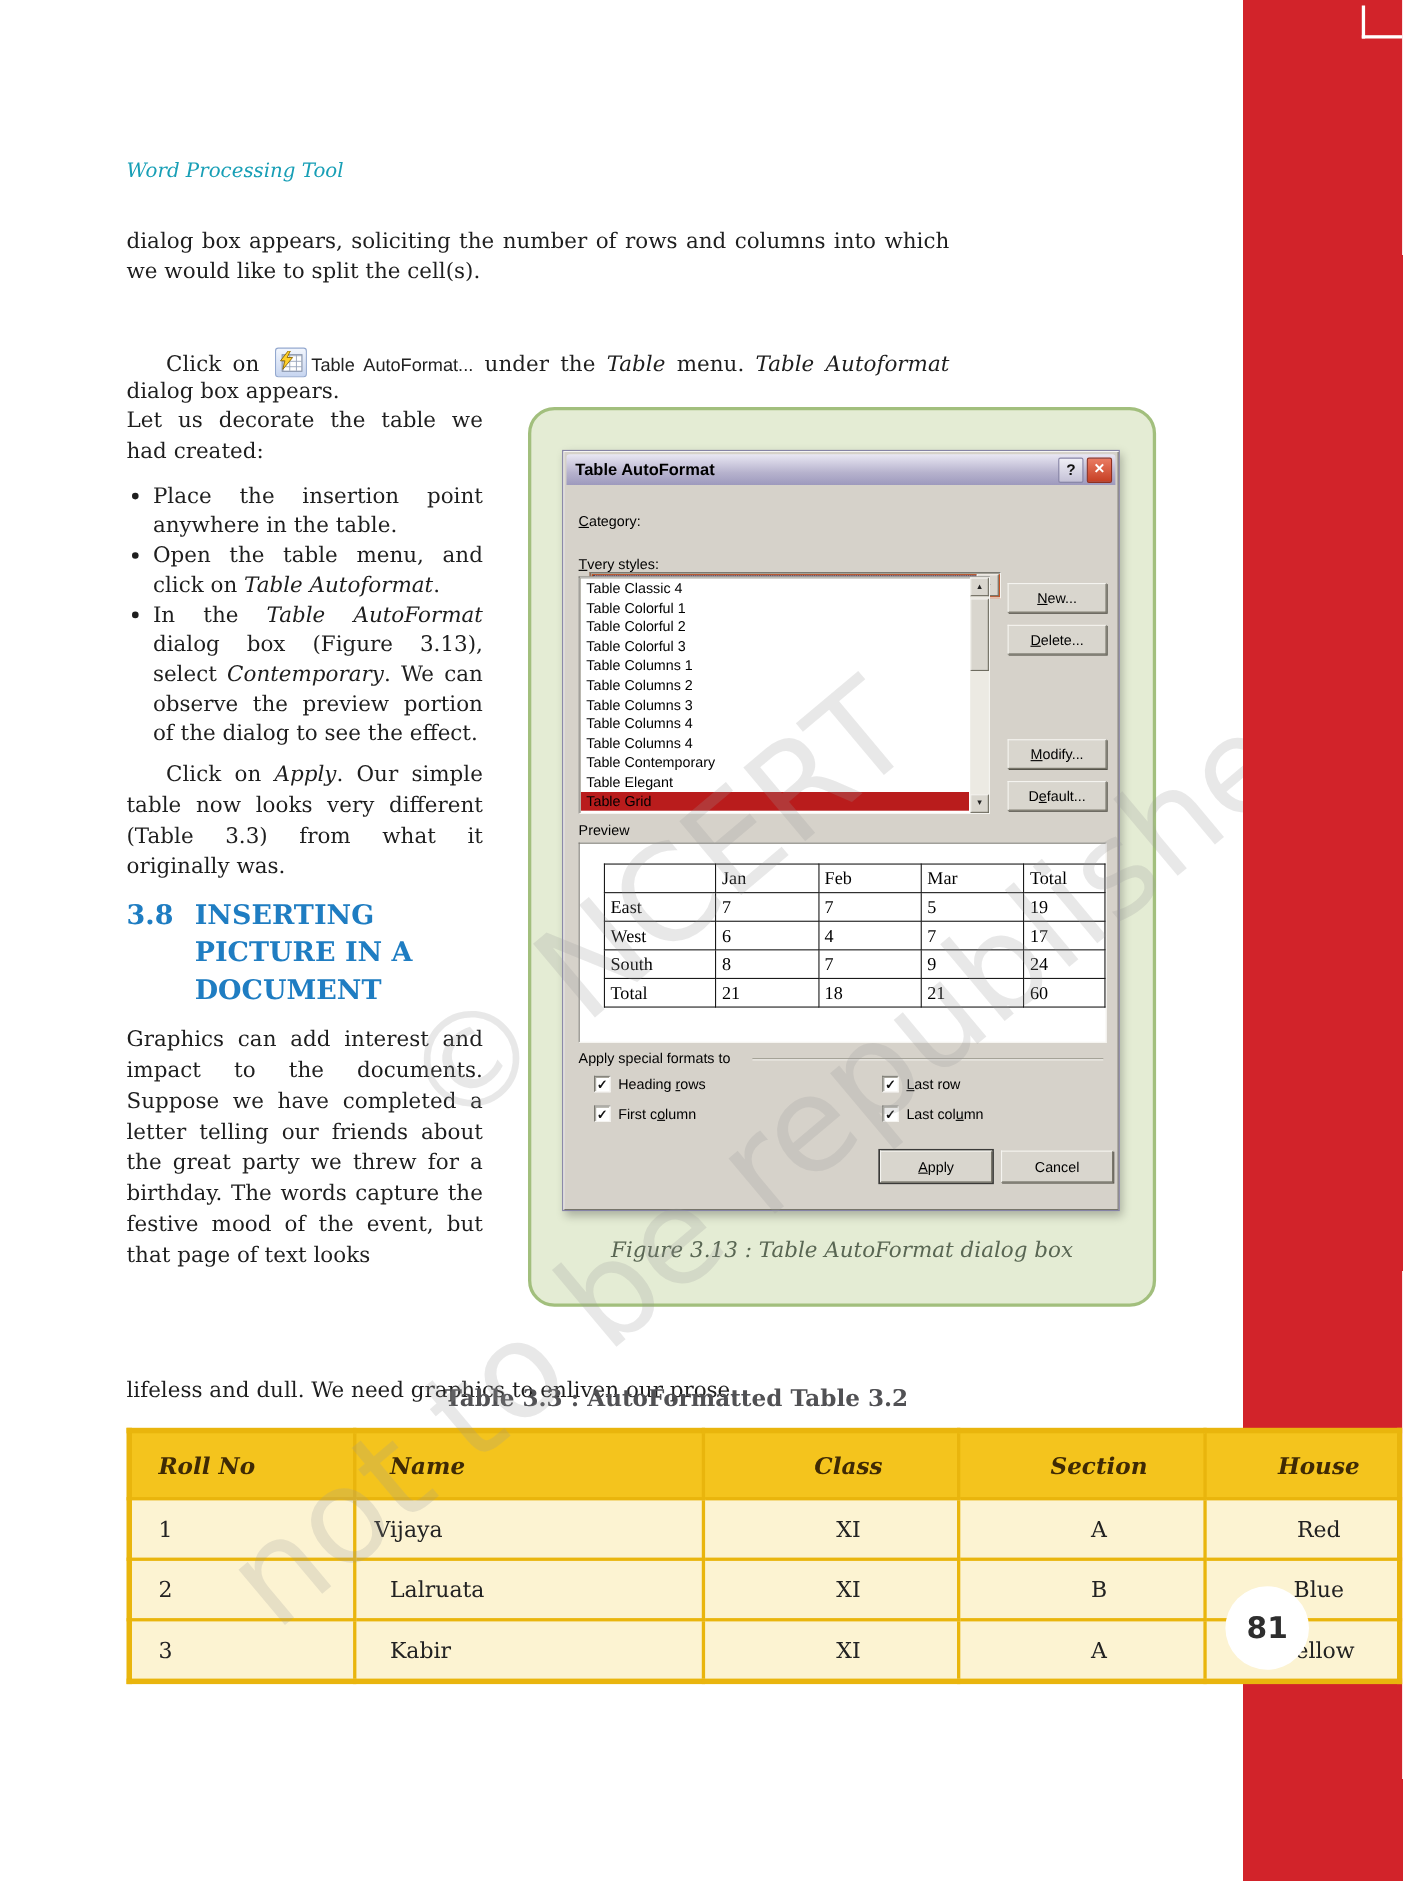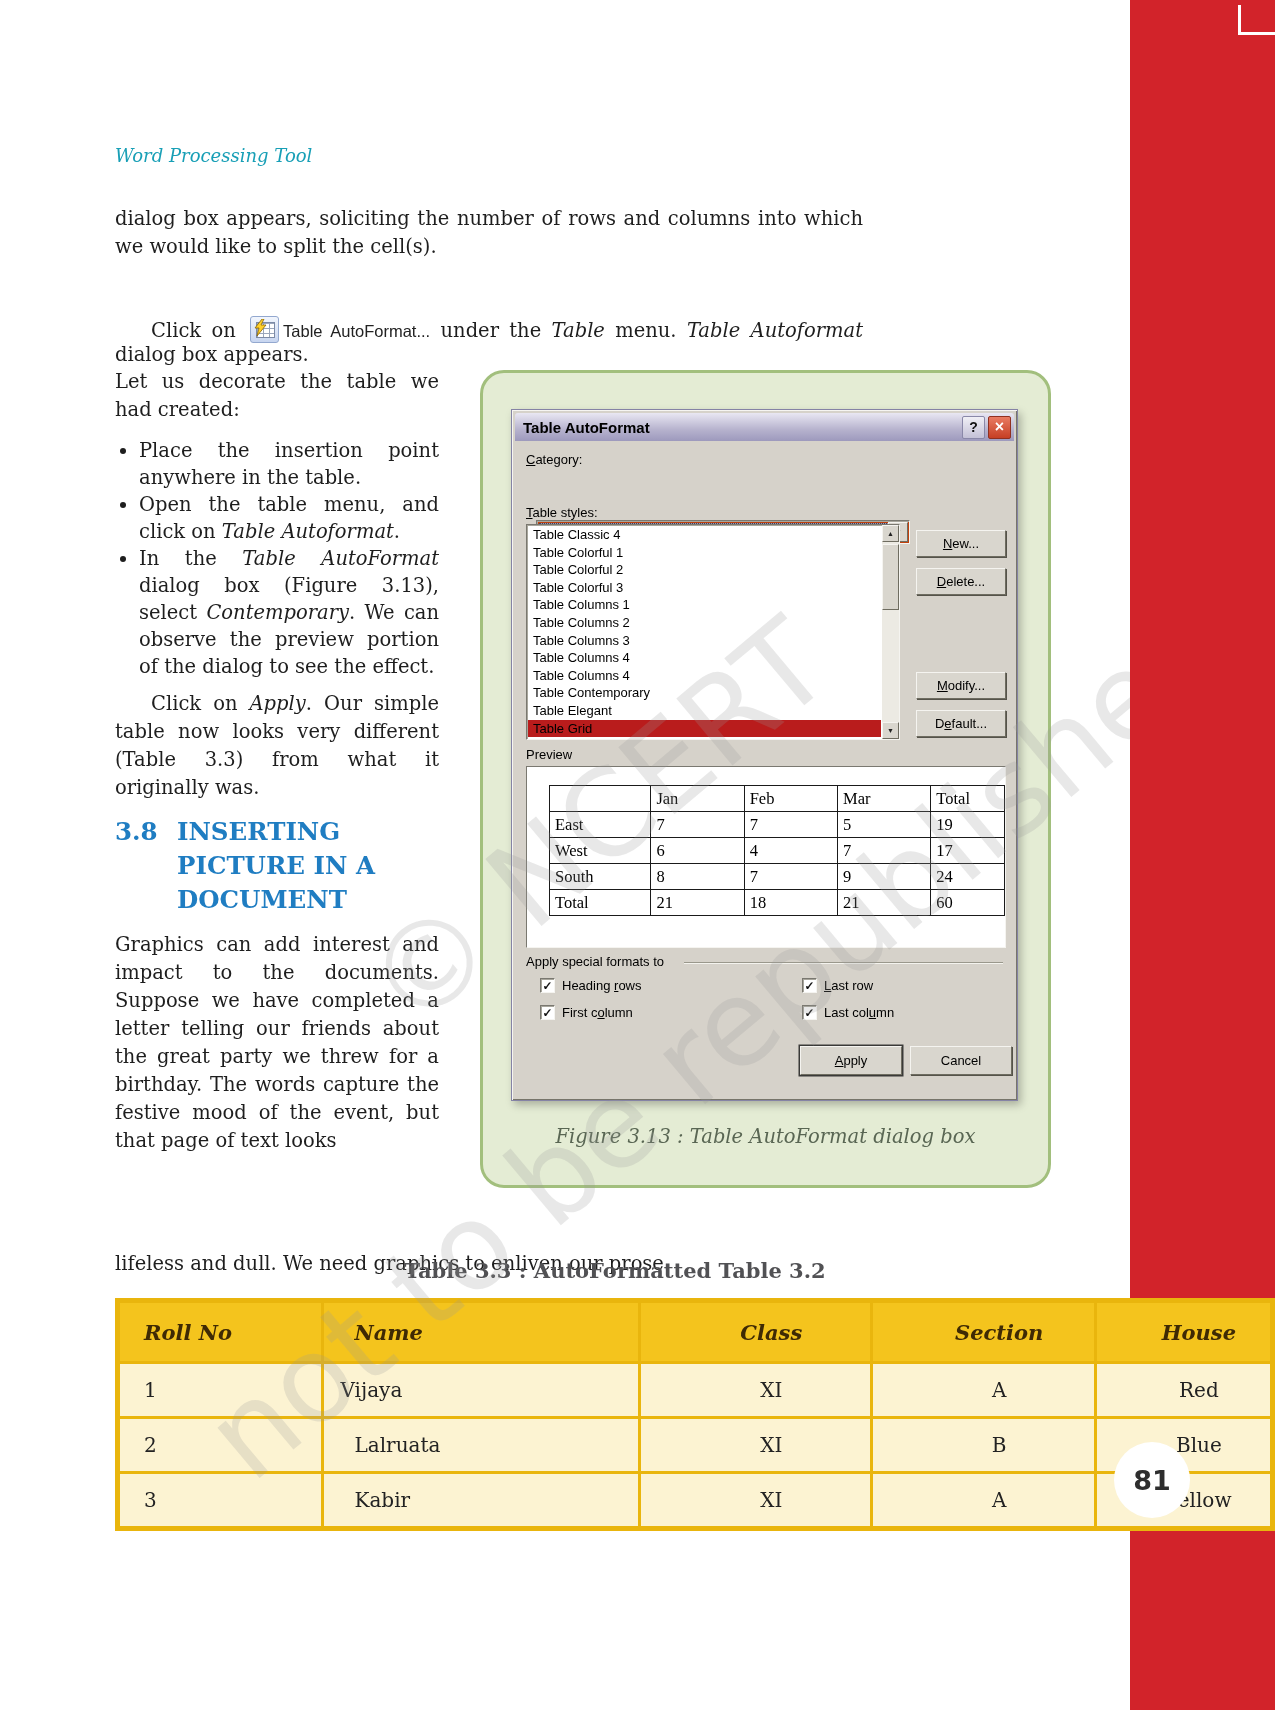--- a/index.html
+++ b/index.html
@@ -164,28 +164,28 @@
   <p class="cont-line z10">lifeless and dull. We need graphics to enliven our prose.</p>
 
   <div class="figure-box">
     <div class="dialog">
       <div class="titlebar">
         <span class="title">Table AutoFormat</span>
         <span class="tb-btn help-btn">?</span>
         <span class="tb-btn close-btn">×</span>
       </div>
 
-      <div class="dlabel" style="top:42px;"><span class="u">C</span><span>ategory:</span></div>
+      <div class="dlabel" style="top:56px;"><span class="u">C</span><span>ategory:</span></div>
 
       <div class="combo">
         <span class="sel">All table styles</span>
         <span class="arrow-btn">▼</span>
       </div>
 
-      <div class="dlabel" style="top:95px;"><span class="u">T</span><span>able styles:</span></div>
+      <div class="dlabel" style="top:95px;"><span class="u">T</span><span>very styles:</span></div>
 
       <div class="listbox">
         <div class="items">
           <div class="list-item">Table Classic 4</div>
           <div class="list-item">Table Colorful 1</div>
           <div class="list-item">Table Colorful 2</div>
           <div class="list-item">Table Colorful 3</div>
           <div class="list-item">Table Columns 1</div>
           <div class="list-item">Table Columns 2</div>
           <div class="list-item">Table Columns 3</div>

